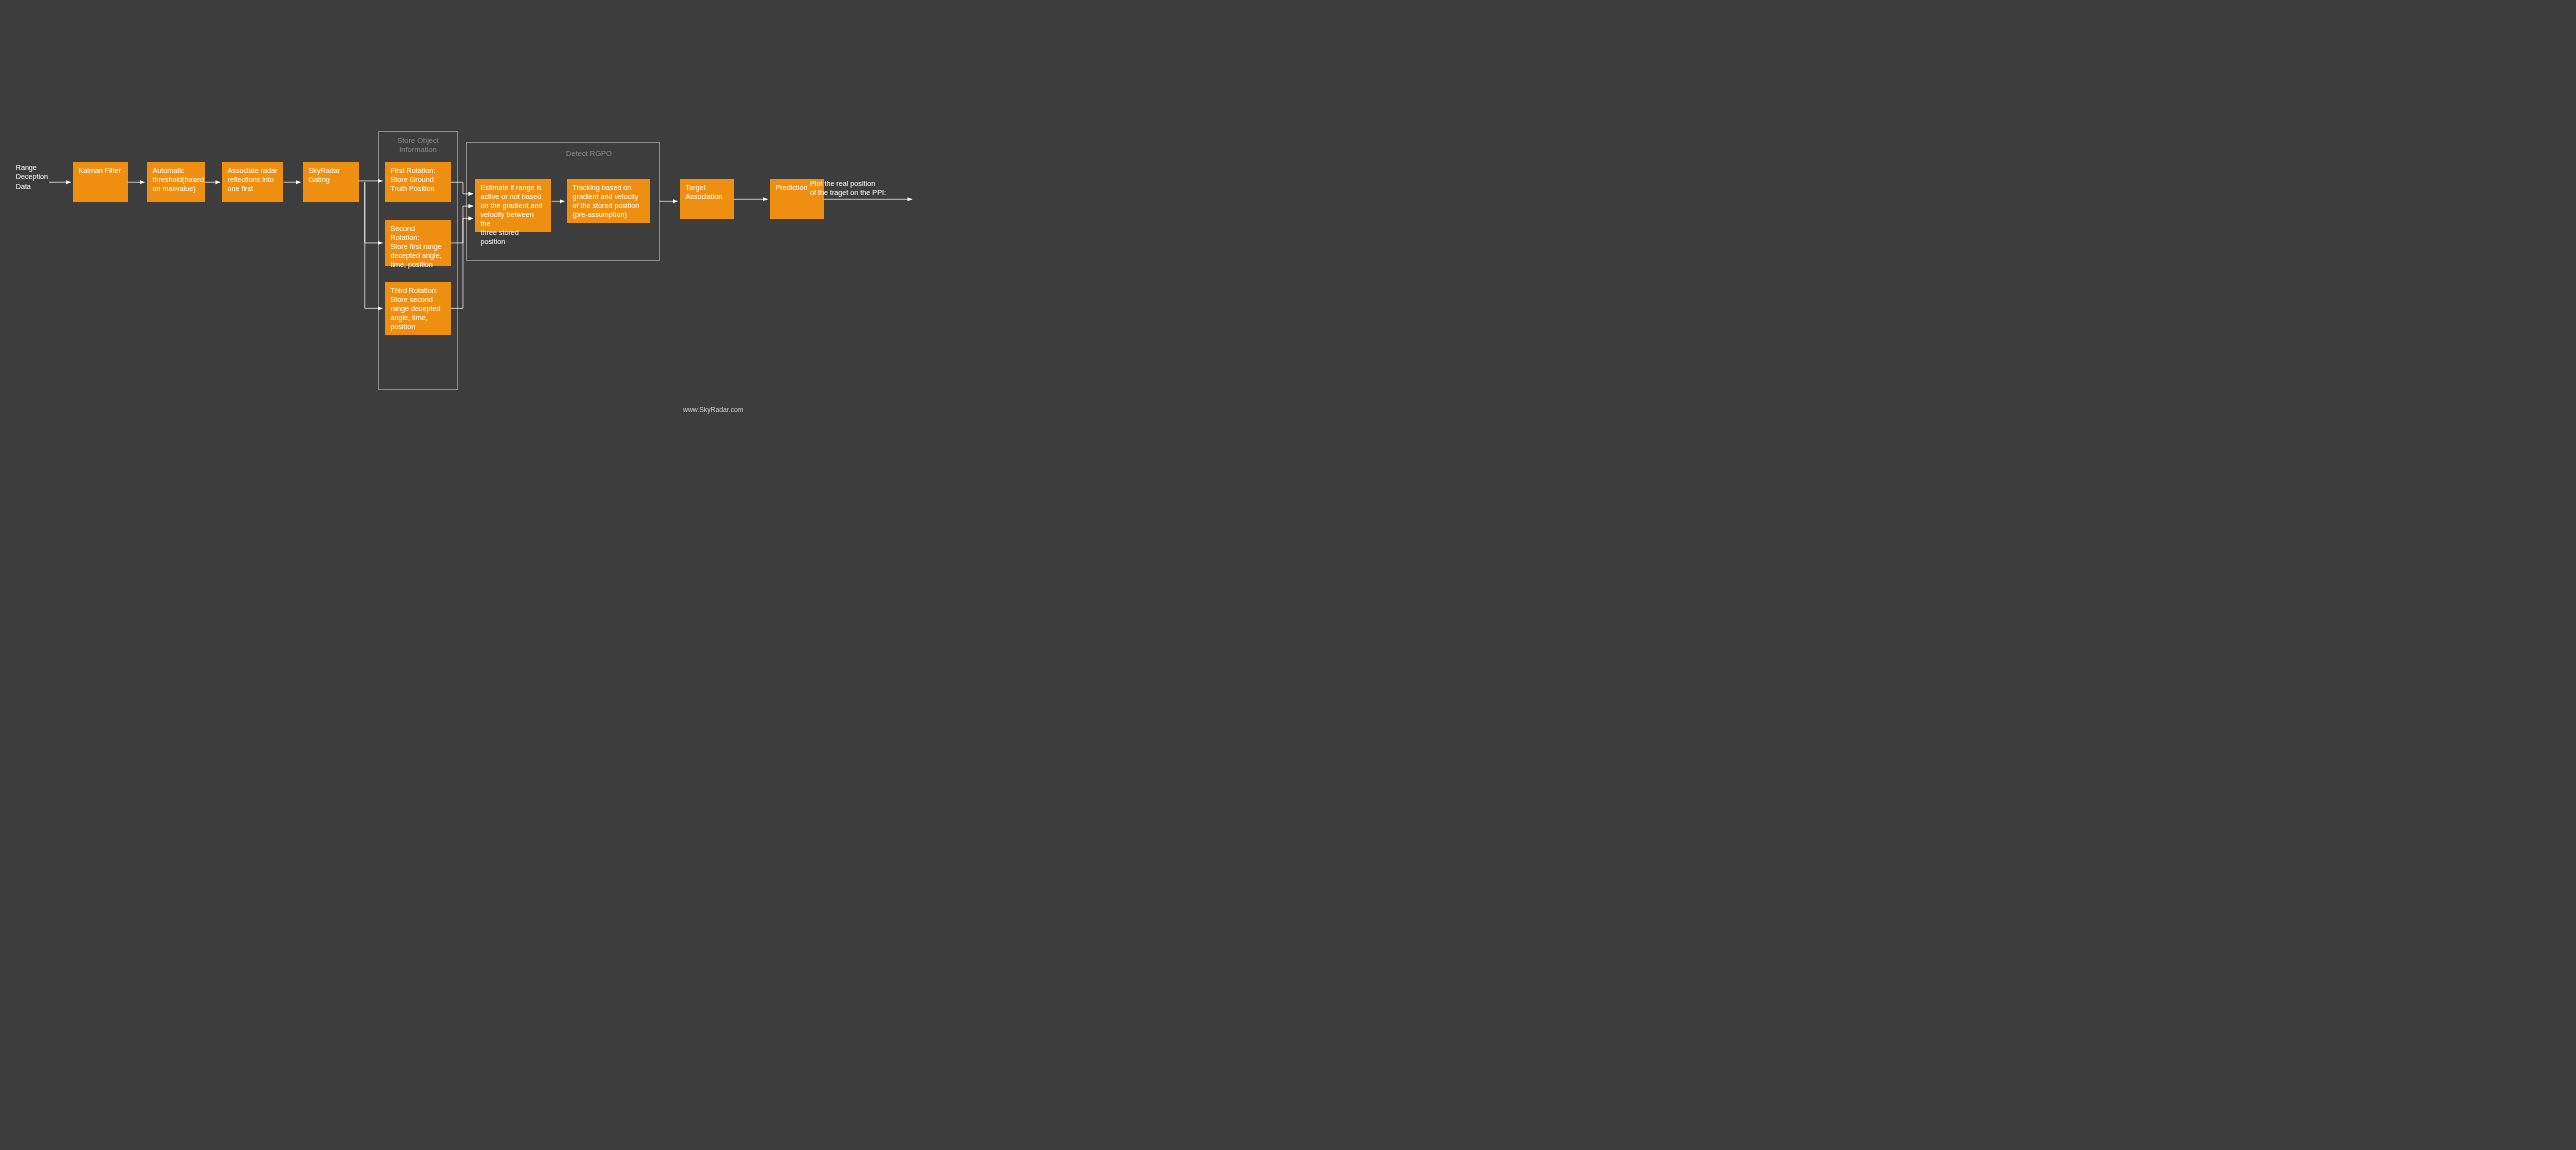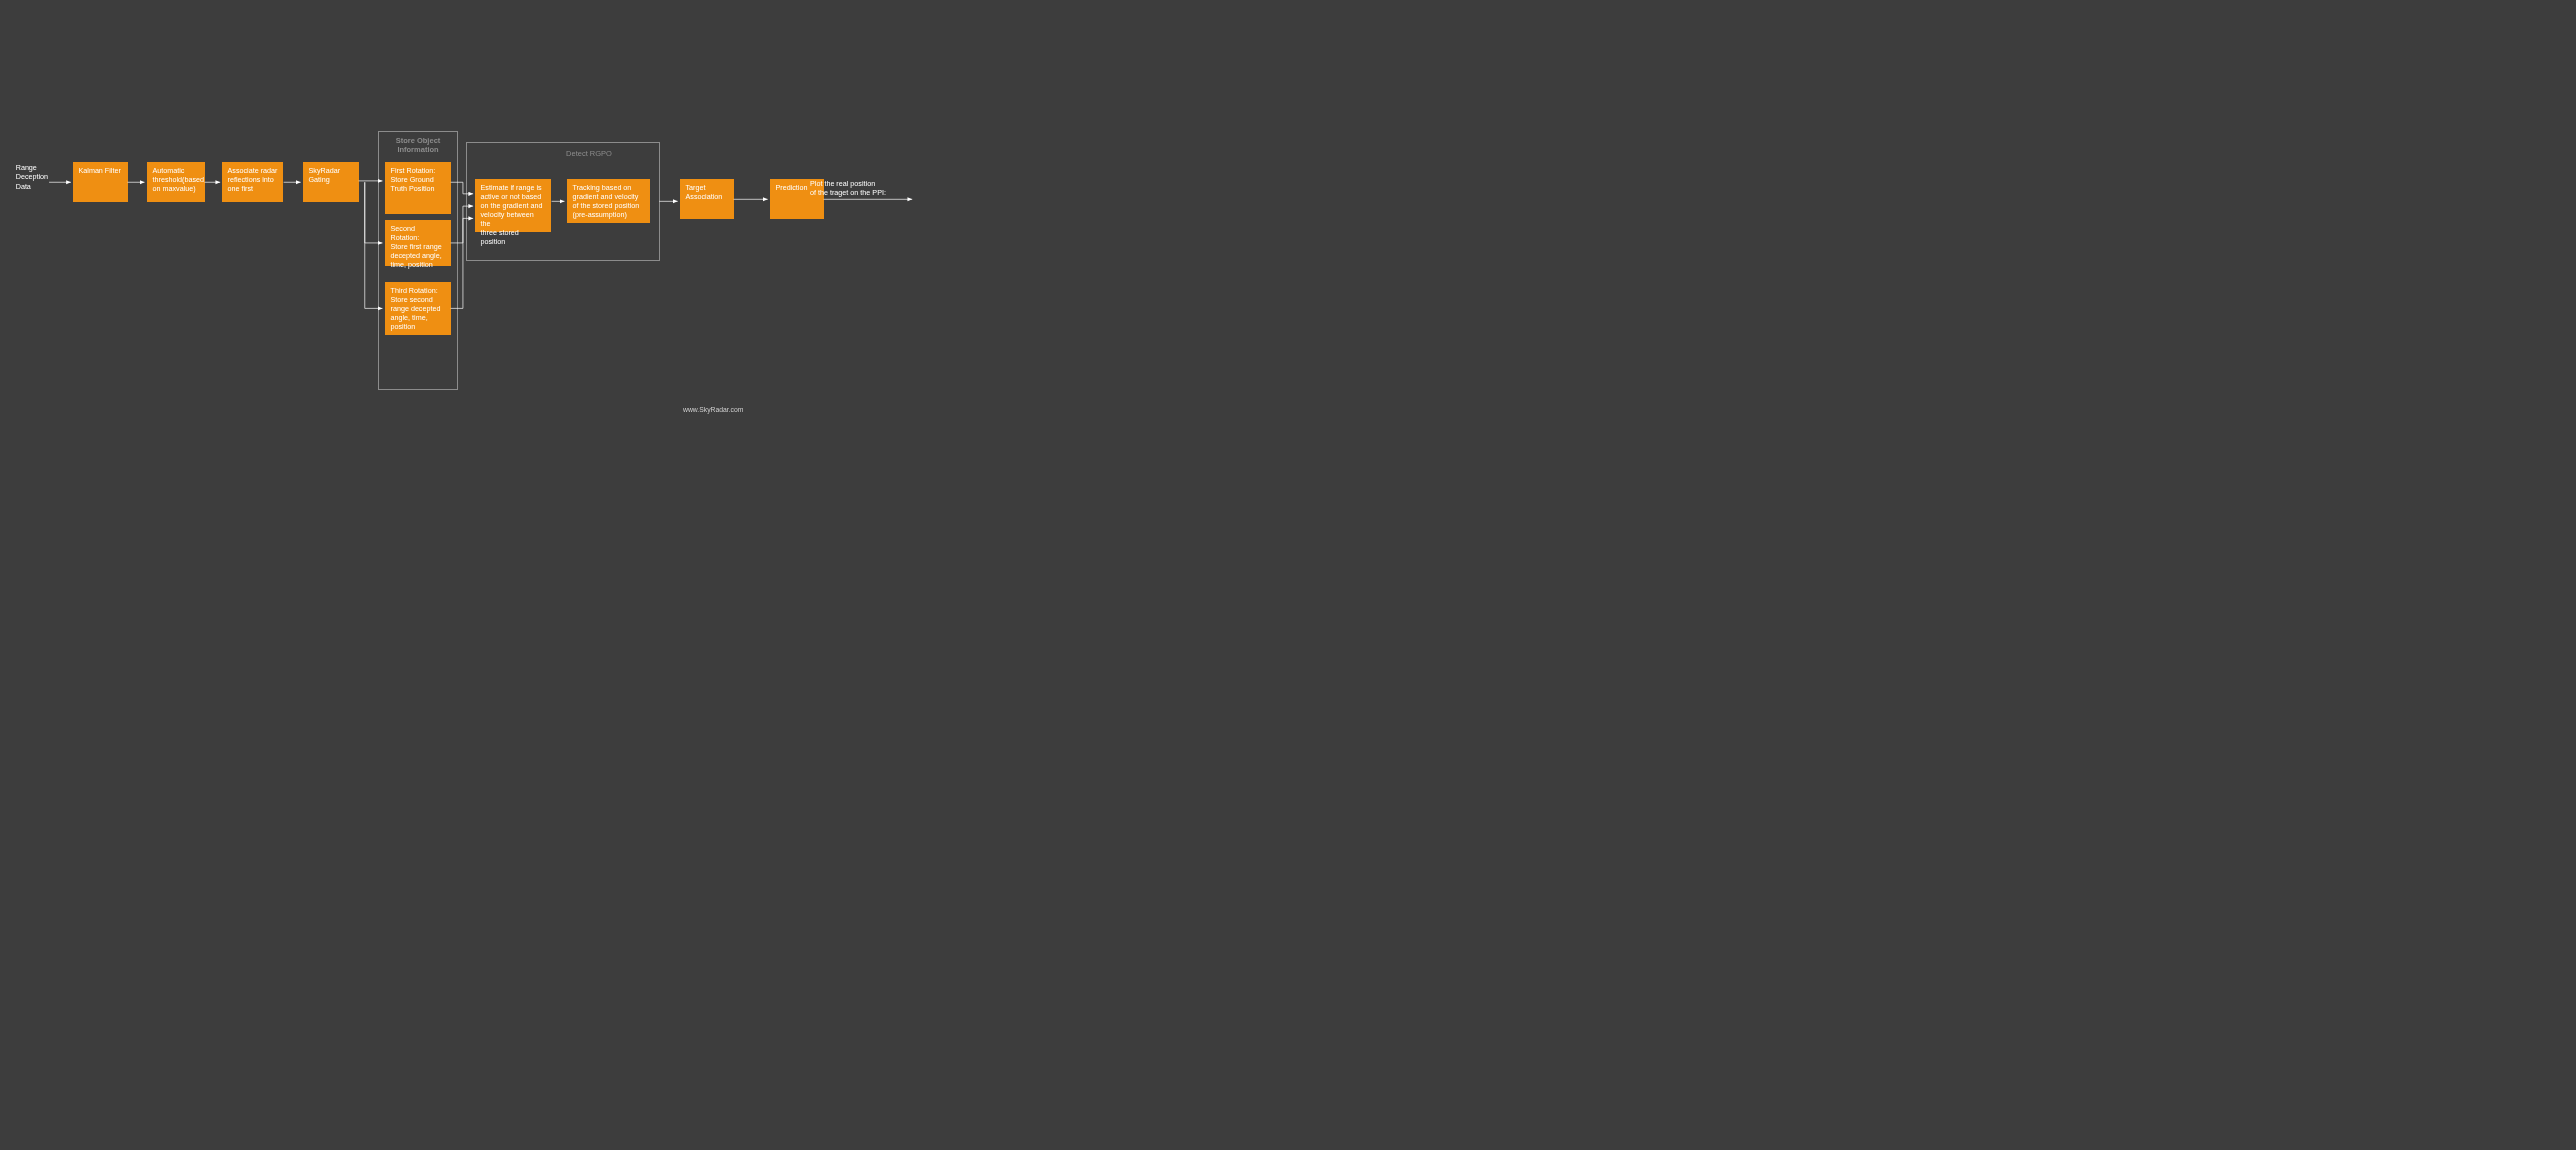--- a/index.html
+++ b/index.html
@@ -79,24 +79,24 @@
   <div class="block" style="left:147px; top:162px; width:58px; height:40px; white-space:pre-line;">Automatic
 threshold(based
 on maxvalue)</div>
   <div class="block" style="left:222px; top:162px; width:61px; height:40px; white-space:pre-line;">Associate radar
 reflections into
 one first</div>
   <div class="block" style="left:303px; top:162px; width:56px; height:40px; white-space:pre-line;">SkyRadar
 Gating</div>
 
   <div class="group-box" style="left:378px; top:131px; width:80px; height:259px;"></div>
-  <div class="group-title" style="left:378px; top:136px; width:80px; white-space:pre-line;font-weight:bold;">Store Object
+  <div class="group-title" style="left:378px; top:136px; width:80px; white-space:pre-line;">Store Object
 Information</div>
 
-  <div class="block" style="left:385px; top:162px; width:66px; height:52px; white-space:pre-line;">First Rotation:
+  <div class="block" style="left:385px; top:162px; width:66px; height:40px; white-space:pre-line;">First Rotation:
 Store Ground
 Truth Position</div>
   <div class="block" style="left:385px; top:220px; width:66px; height:46px; white-space:pre-line;">Second Rotation:
 Store first range
 decepted angle,
 time, position</div>
   <div class="block" style="left:385px; top:282px; width:66px; height:53px; white-space:pre-line;">Third Rotation:
 Store second
 range decepted
 angle, time,

